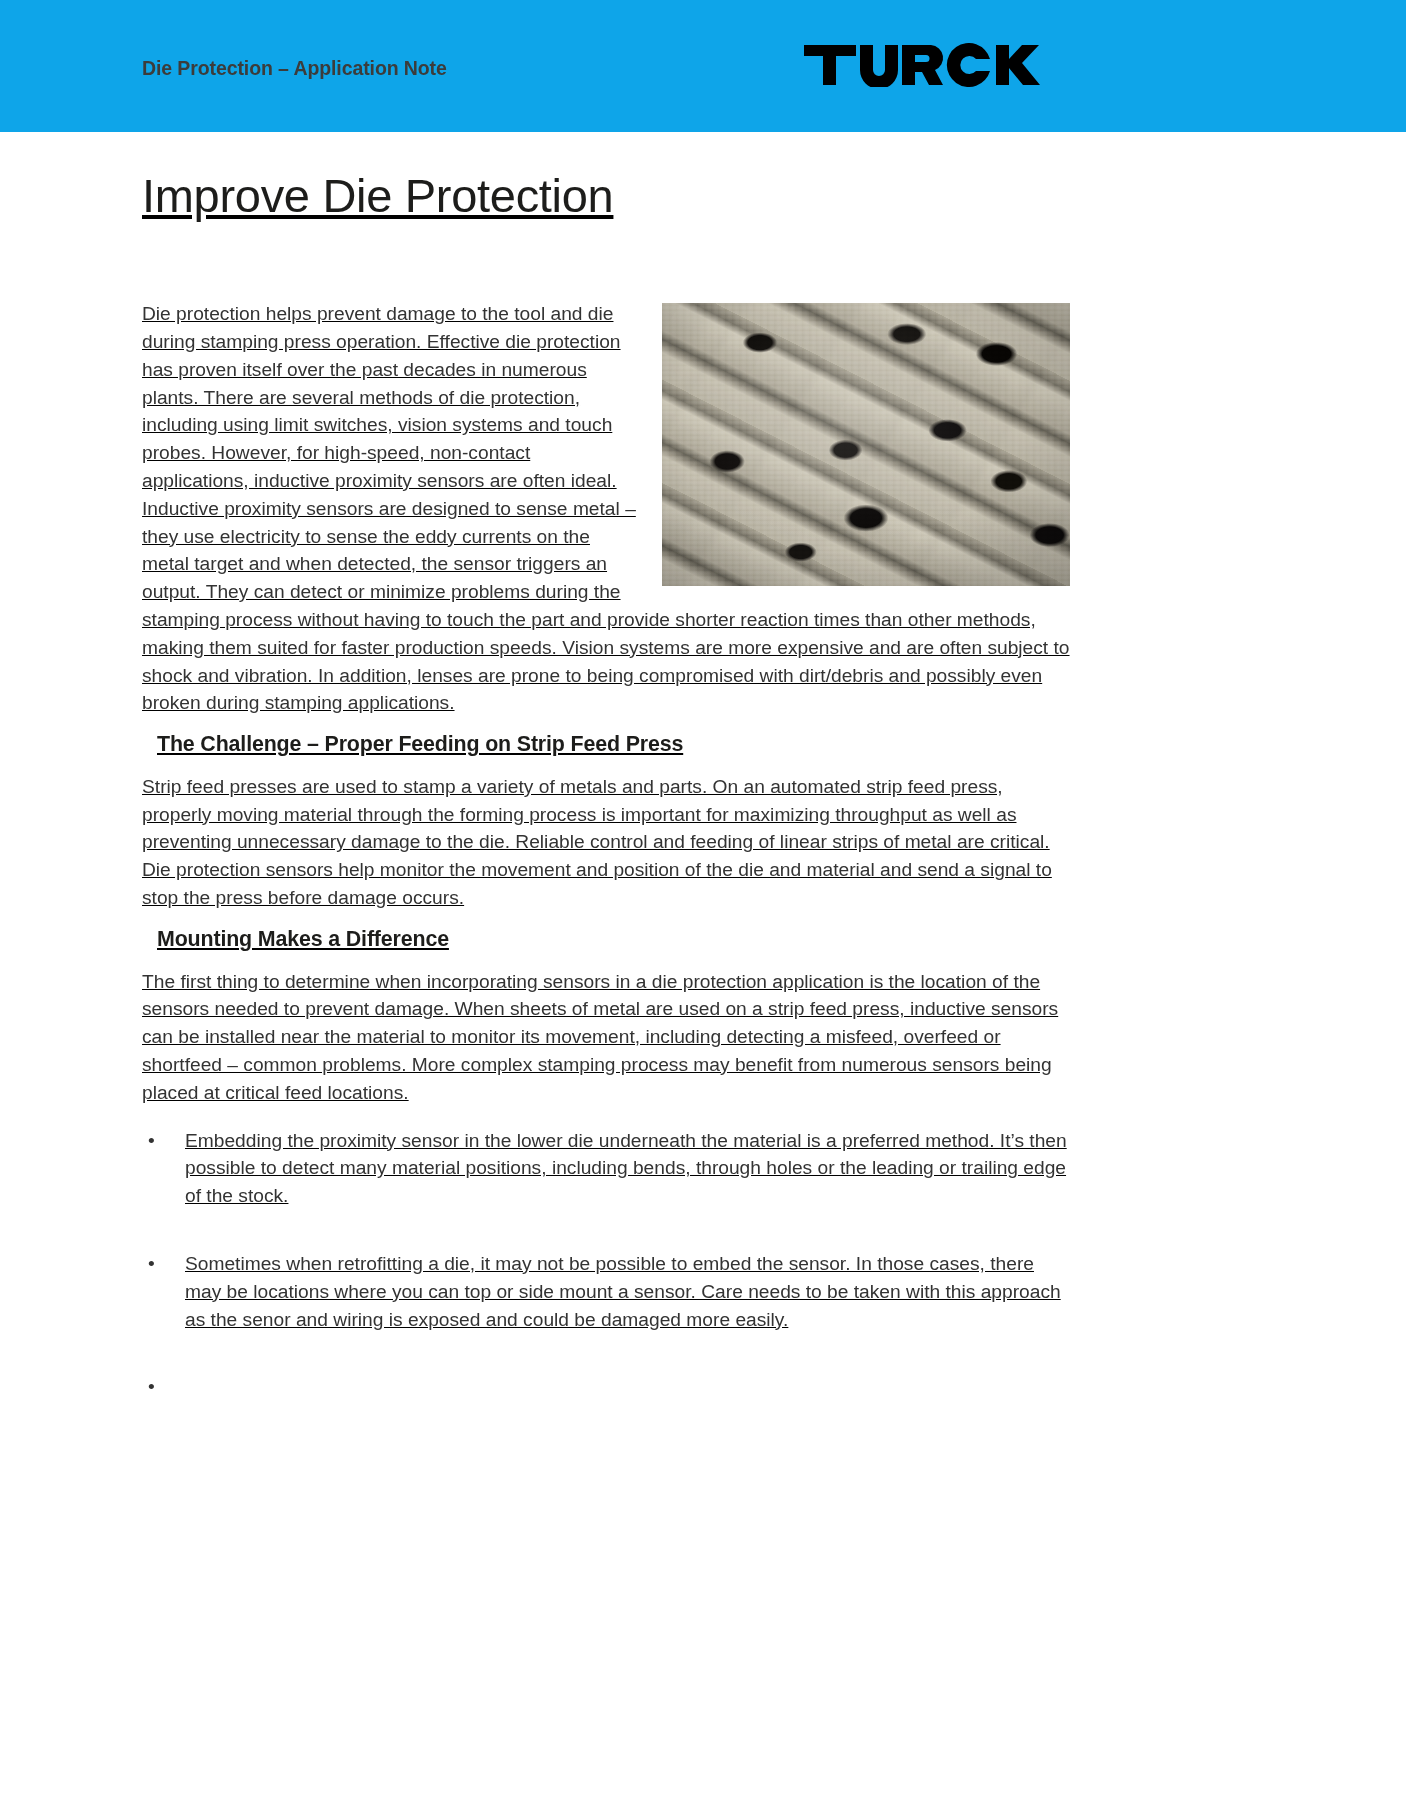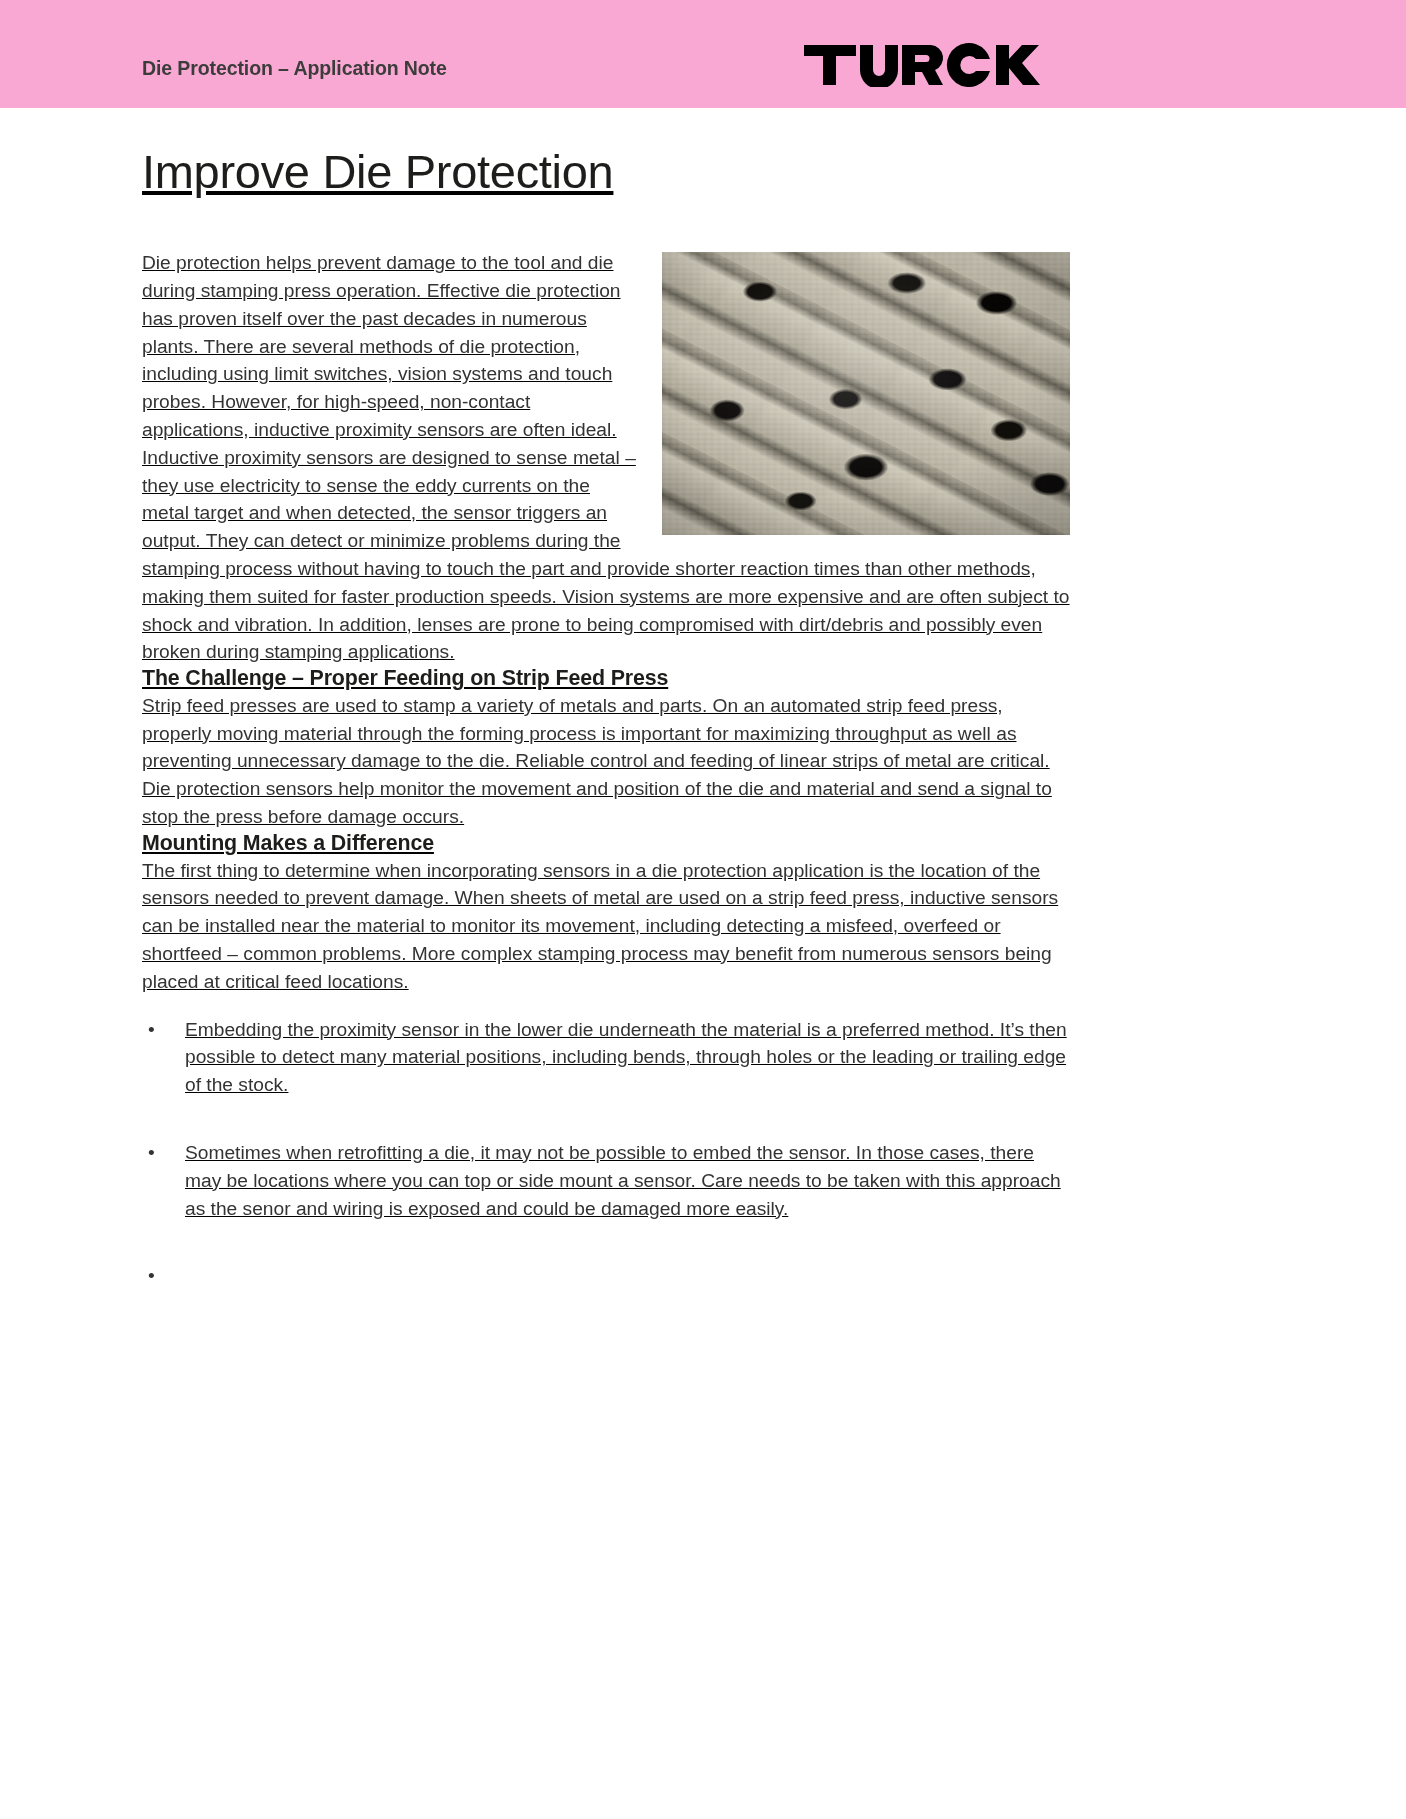--- a/index.html
+++ b/index.html
@@ -12,22 +12,22 @@
     background: #ffffff;
     font-family: "Liberation Sans", "DejaVu Sans", sans-serif;
     overflow: hidden;
     position: relative;
   }
 
   
   .header-band {
     position: relative;
     width: 1406px;
-    height: 108px;
-    background: #f9a8d4;
+    height: 132px;
+    background: #0ea5e9;
     box-sizing: border-box;
   }
   .header-title {
     position: absolute;
     left: 142px;
     top: 57px;
     font-size: 19.5px;
     font-weight: bold;
     letter-spacing: -0.1px;
     color: #3c3c3b;
@@ -60,21 +60,21 @@
     padding-top: 34px;
     font-size: 47px;
     font-weight: 300;
     line-height: 1.26;
     letter-spacing: -0.3px;
     color: #1d1d1b;
   }
   h1.doc-title .line { display: block; }
 
   .intro-block {
-    margin-top: 48px;
+    margin-top: 75px;
   }
 
   .hero-image {
     float: right;
     width: 408px;
     height: 283px;
     margin-left: 26px;
     margin-top: 3px;
     margin-bottom: 6px;
     position: relative;
@@ -125,21 +125,21 @@
 
   p.body {
     margin: 0 0 0 0;
     font-size: 19.2px;
     line-height: 27.8px;
     color: #333333;
     text-align: left;
   }
 
   h2.section {
-    margin: 0;
+    margin: 15px;
     font-size: 21.4px;
     font-weight: bold;
     line-height: 1.2;
     color: #1d1d1b;
     letter-spacing: -0.15px;
   }
   .sec-challenge { margin-top: 40px; }
   .sec-mounting  { margin-top: 44px; }
   .sec-tips      { margin-top: 44px; }
   .after-head    { margin-top: 18px; }

